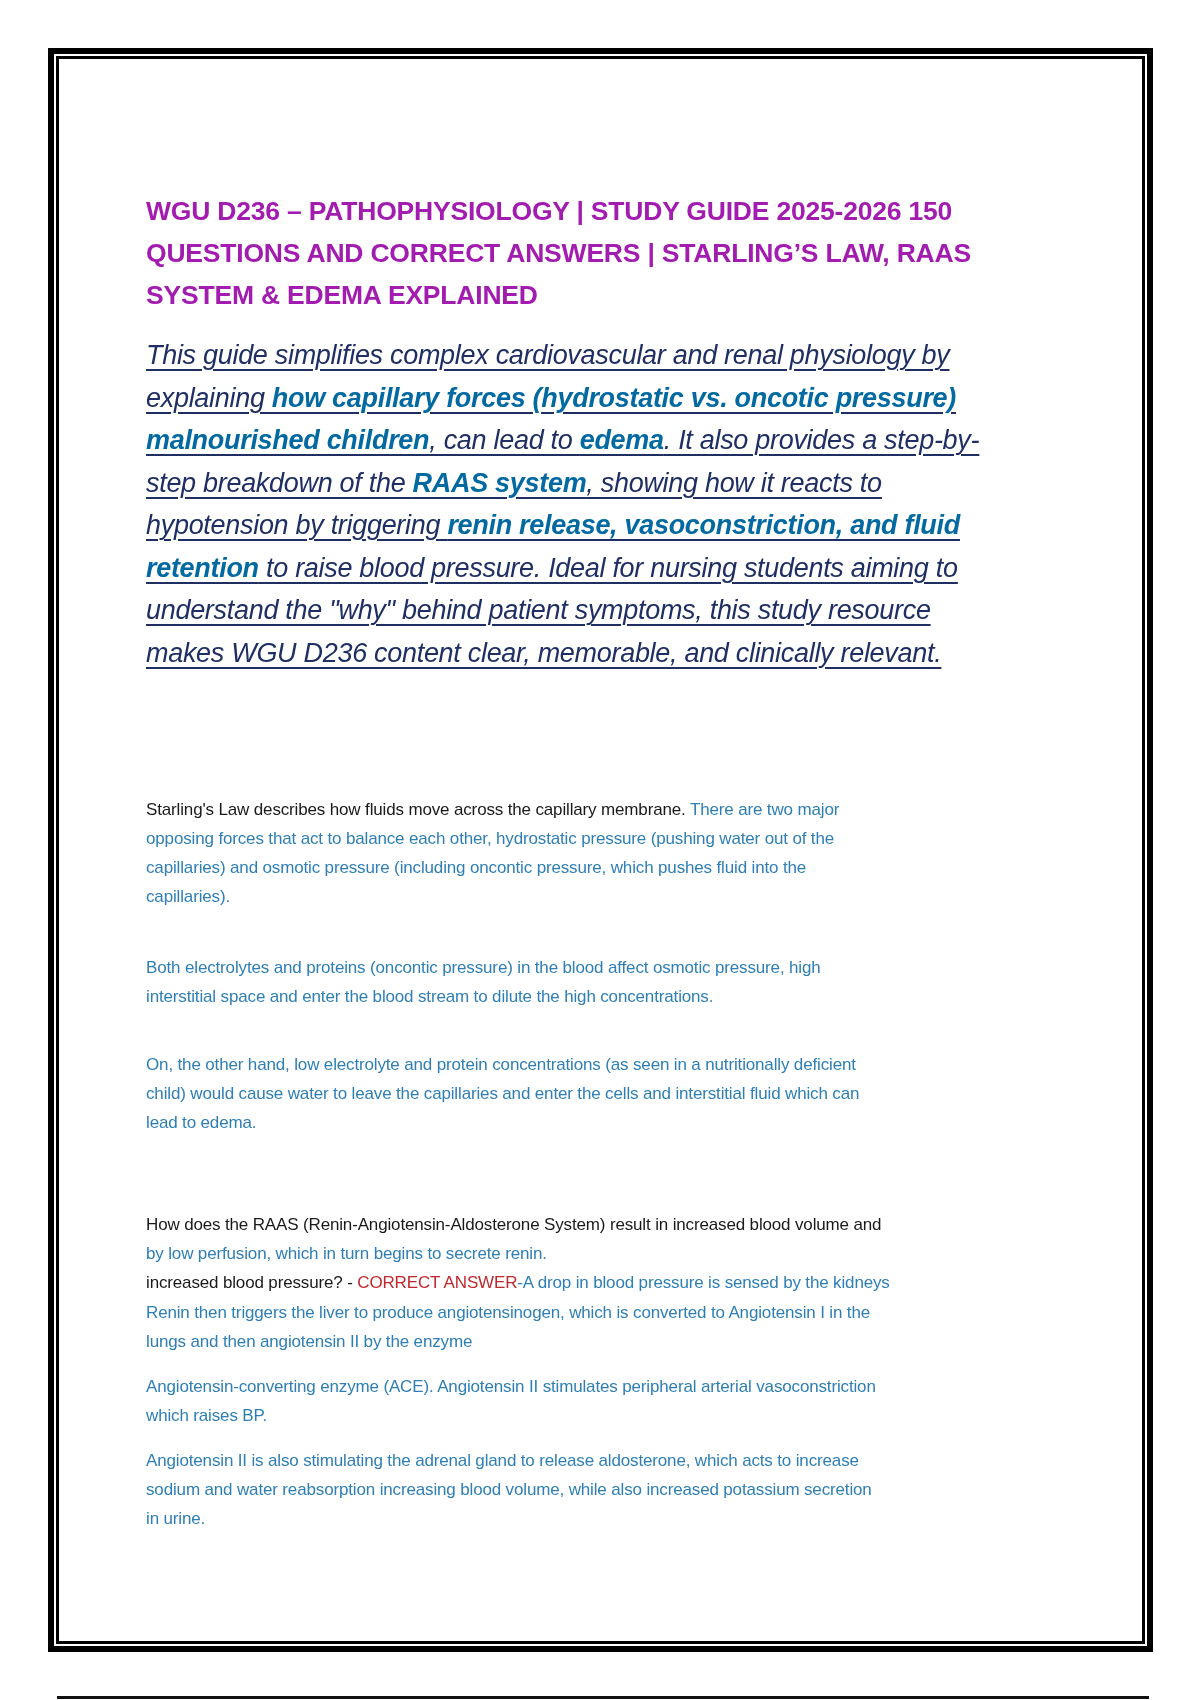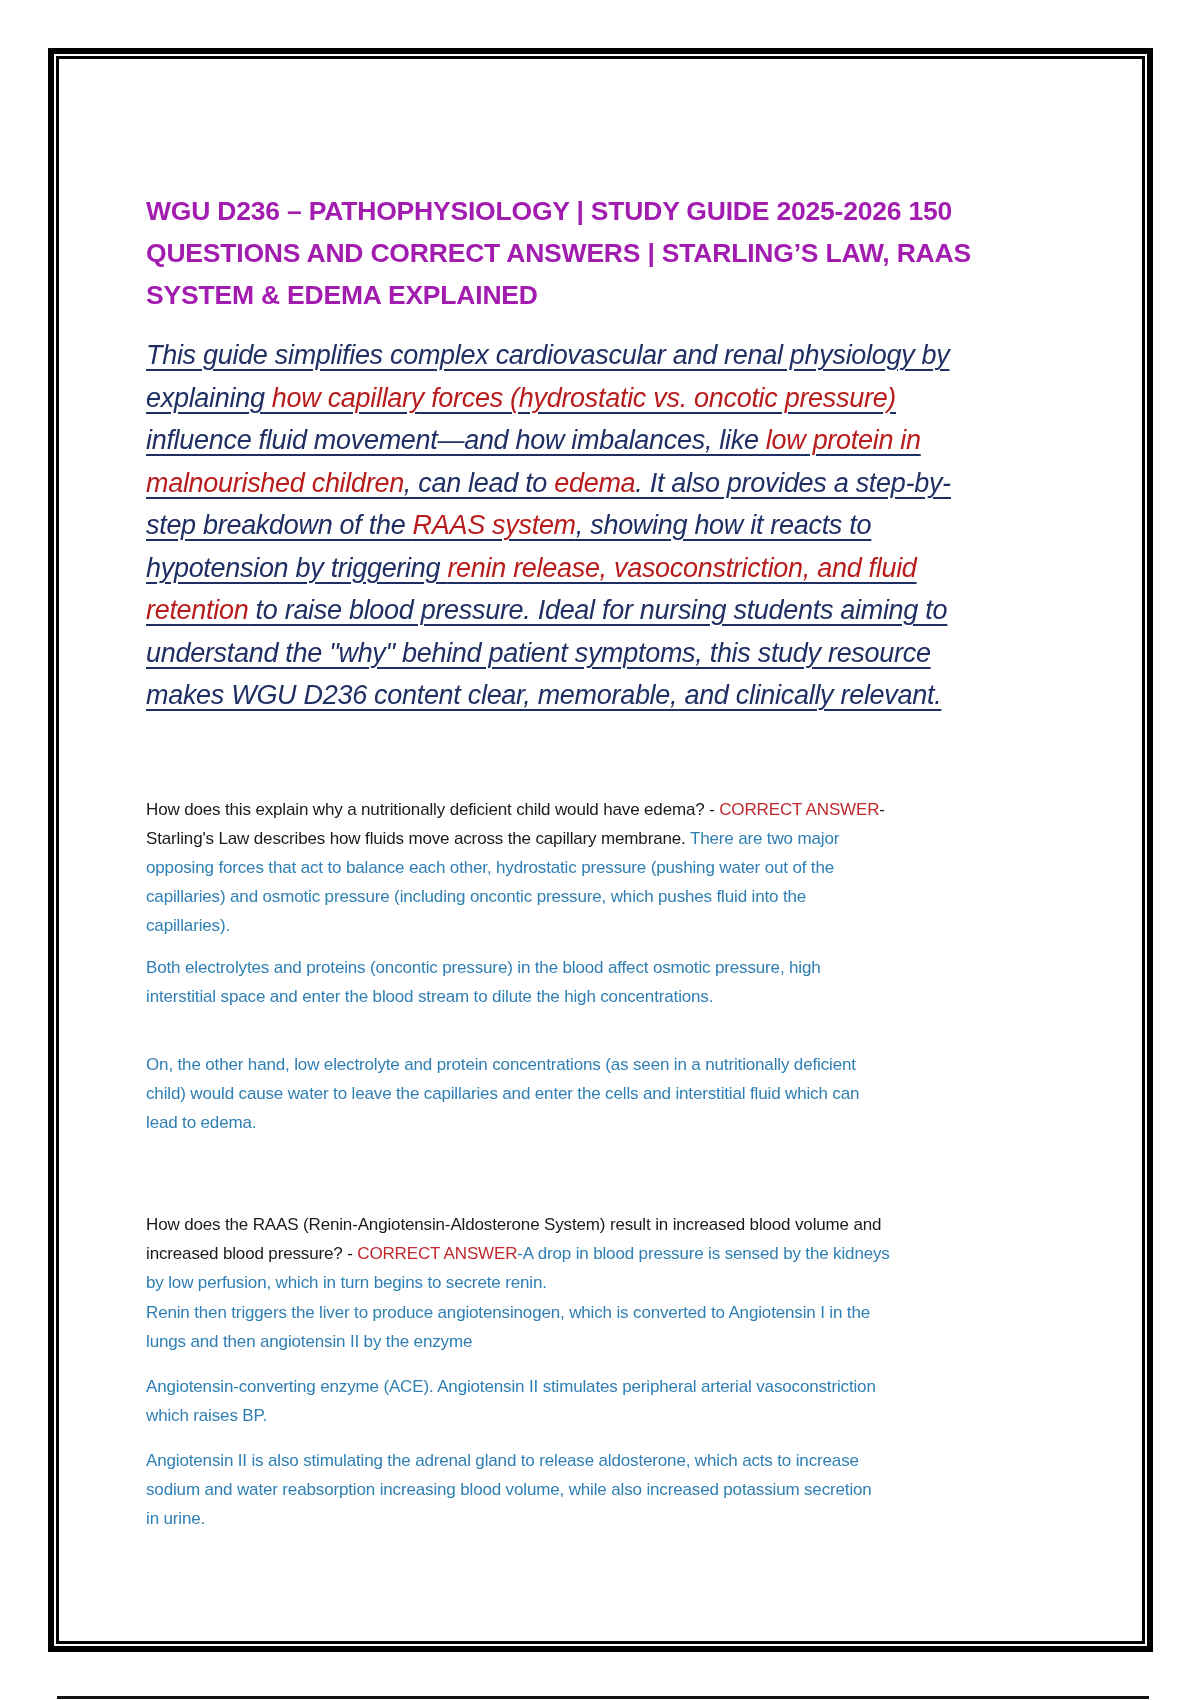--- a/index.html
+++ b/index.html
@@ -7,21 +7,21 @@
   .frame-outer { position:absolute; left:48px; top:48px; width:1105px; height:1604px; border:6px solid #000; box-sizing:border-box; }
   .frame-inner { position:absolute; left:56px; top:56px; width:1089px; height:1588px; border:3px solid #000; box-sizing:border-box; }
   .bottom-rule { position:absolute; left:57px; top:1696px; width:1092px; height:3px; background:#111; }
 
   .title { position:absolute; left:146px; top:190px; width:900px; color:#a21caf; font-weight:bold; font-size:26.5px; line-height:42px; letter-spacing:-0.2px; }
   .title .ln { display:block; white-space:nowrap; }
 
   .intro { position:absolute; left:146px; top:334px; width:940px; color:#1f2f63; font-style:italic; font-size:27px; line-height:42.5px; letter-spacing:-0.3px; }
   .intro .ln { display:block; white-space:nowrap; }
   .intro .ln span { text-decoration:underline; text-decoration-thickness:2px; text-underline-offset:5px; }
-  .intro b { font-weight:normal; color:#b91c1c; }
+  .intro b { font-weight:bold; color:#0369a1; }
 
   .qa { position:absolute; left:146px; width:900px; font-size:17px; line-height:29px; letter-spacing:-0.15px; }
   .qa .ln { display:block; white-space:nowrap; }
   .q { color:#1a1a1a; }
   .ca { color:#c0282d; }
   .ans { color:#2f7fb4; }
 </style>
 </head>
 <body>
 
@@ -30,50 +30,48 @@
 
 <div class="title">
   <span class="ln">WGU D236 – PATHOPHYSIOLOGY | STUDY GUIDE 2025-2026 150</span>
   <span class="ln">QUESTIONS AND CORRECT ANSWERS | STARLING’S LAW, RAAS</span>
   <span class="ln">SYSTEM &amp; EDEMA EXPLAINED</span>
 </div>
 
 <div class="intro">
   <span class="ln"><span>This guide simplifies complex cardiovascular and renal physiology by</span></span>
   <span class="ln"><span><span>explaining </span><b>how capillary forces (hydrostatic vs. oncotic pressure)</b></span></span>
-  <span class="ln"><span><span>influence fluid movement—and how imbalances, like </span><b>low protein in</b></span></span>
   <span class="ln"><span><b>malnourished children</b><span>, can lead to </span><b>edema</b><span>. It also provides a step-by-</span></span></span>
   <span class="ln"><span><span>step breakdown of the </span><b>RAAS system</b><span>, showing how it reacts to</span></span></span>
   <span class="ln"><span><span>hypotension by triggering </span><b>renin release, vasoconstriction, and fluid</b></span></span>
   <span class="ln"><span><b>retention</b><span> to raise blood pressure. Ideal for nursing students aiming to</span></span></span>
   <span class="ln"><span>understand the "why" behind patient symptoms, this study resource</span></span>
   <span class="ln"><span>makes WGU D236 content clear, memorable, and clinically relevant.</span></span>
 </div>
 
 <div class="qa" style="top:795px;">
-  <span class="ln"><span class="q">How does this explain why a nutritionally deficient child would have edema? - </span><span class="ca">CORRECT ANSWER</span><span class="q">-</span></span>
   <span class="ln"><span class="q">Starling's Law describes how fluids move across the capillary membrane. </span><span class="ans">There are two major</span></span>
   <span class="ln ans">opposing forces that act to balance each other, hydrostatic pressure (pushing water out of the</span>
   <span class="ln ans">capillaries) and osmotic pressure (including oncontic pressure, which pushes fluid into the</span>
   <span class="ln ans">capillaries).</span>
 </div>
 <div class="qa" style="top:953px;">
   <span class="ln ans">Both electrolytes and proteins (oncontic pressure) in the blood affect osmotic pressure, high</span>
   <span class="ln ans">interstitial space and enter the blood stream to dilute the high concentrations.</span>
 </div>
 <div class="qa" style="top:1050px;">
   <span class="ln ans">On, the other hand, low electrolyte and protein concentrations (as seen in a nutritionally deficient</span>
   <span class="ln ans">child) would cause water to leave the capillaries and enter the cells and interstitial fluid which can</span>
   <span class="ln ans">lead to edema.</span>
 </div>
 
 <div class="qa" style="top:1210px;">
   <span class="ln q">How does the RAAS (Renin-Angiotensin-Aldosterone System) result in increased blood volume and</span>
+  <span class="ln ans">by low perfusion, which in turn begins to secrete renin.</span>
   <span class="ln"><span class="q">increased blood pressure? - </span><span class="ca">CORRECT ANSWER</span><span class="ans">-A drop in blood pressure is sensed by the kidneys</span></span>
-  <span class="ln ans">by low perfusion, which in turn begins to secrete renin.</span>
 </div>
 <div class="qa" style="top:1298px;">
   <span class="ln ans">Renin then triggers the liver to produce angiotensinogen, which is converted to Angiotensin I in the</span>
   <span class="ln ans">lungs and then angiotensin II by the enzyme</span>
 </div>
 <div class="qa" style="top:1372px;">
   <span class="ln ans">Angiotensin-converting enzyme (ACE). Angiotensin II stimulates peripheral arterial vasoconstriction</span>
   <span class="ln ans">which raises BP.</span>
 </div>
 <div class="qa" style="top:1446px;">

